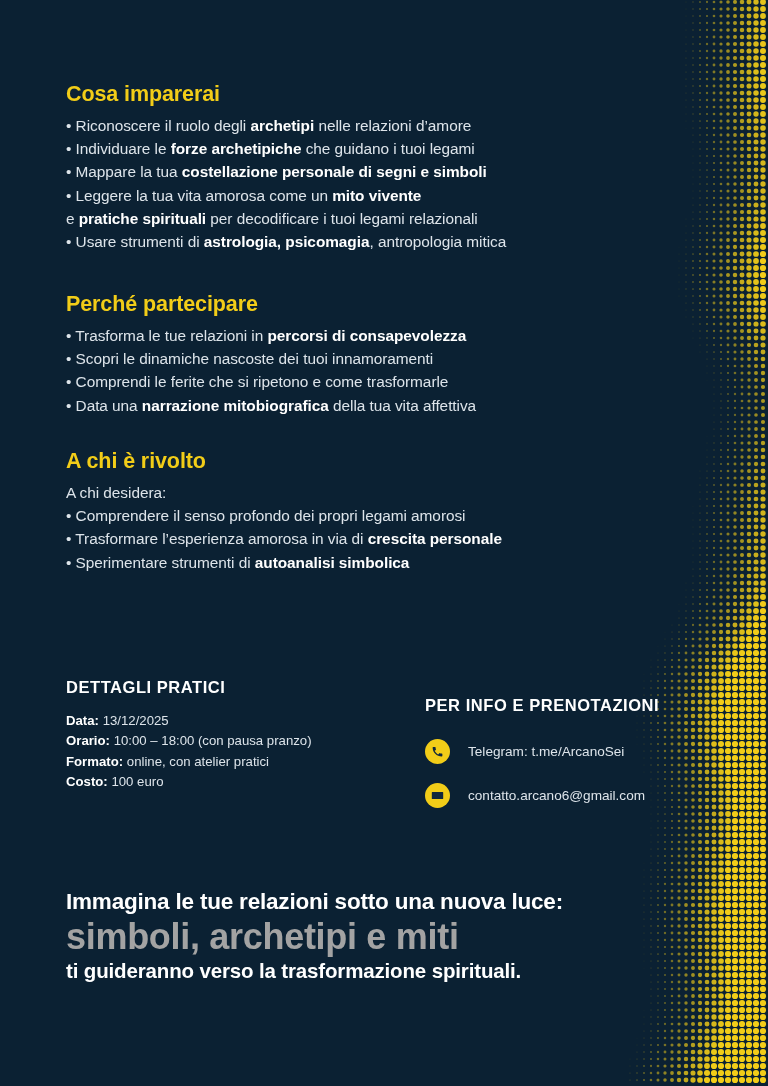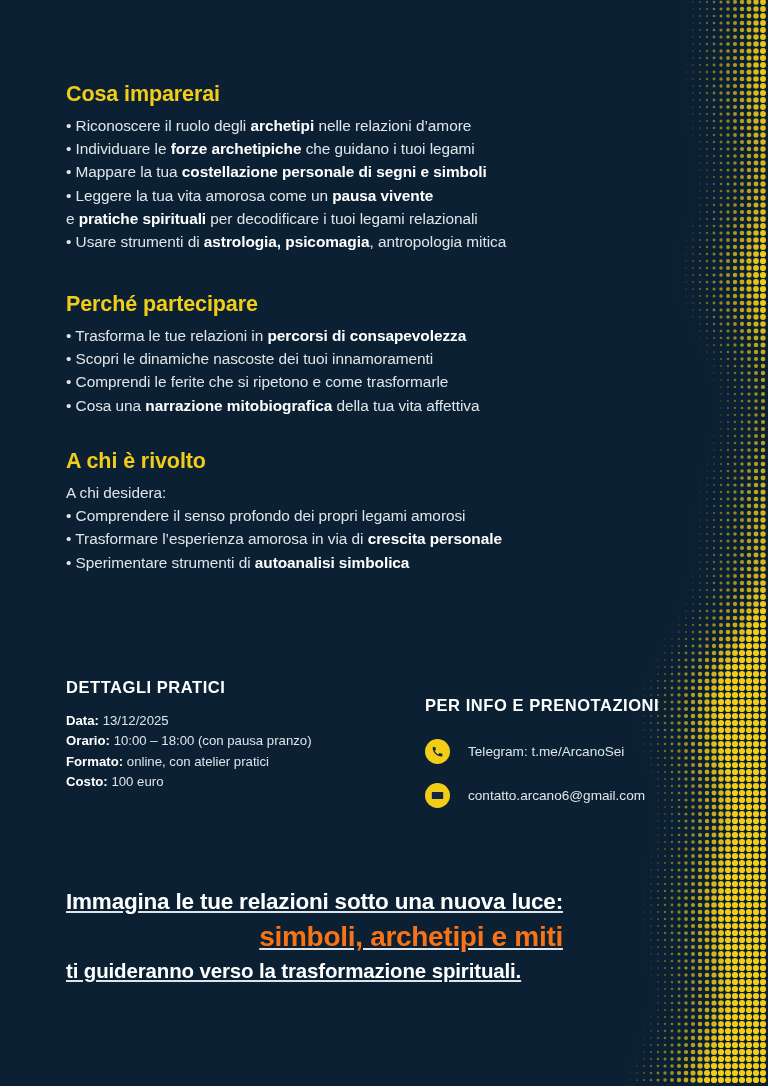--- a/index.html
+++ b/index.html
@@ -94,36 +94,34 @@
   .contact-icon svg { display: block; }
   .contact-text {
     font-size: 13.6px;
     color: #dde4ea;
   }
 
   
   .closing {
     position: absolute;
     left: 66px;
-    text-decoration: underline;
   }
   .closing .l1 {
     font-size: 22.5px;
     font-weight: bold;
     color: #ffffff;
     line-height: 31px;
     letter-spacing: -0.2px;
   }
   .closing .l2 {
-    font-size: 28px;
+    font-size: 36px;
     font-weight: bold;
-    color: #f97316;
+    color: #a3a3a3;
     line-height: 39px;
     letter-spacing: -0.3px;
-    text-align: right;
   }
   .closing .l3 {
     font-size: 20.5px;
     font-weight: bold;
     color: #ffffff;
     line-height: 30px;
     letter-spacing: -0.15px;
   }
 </style>
 </head>
@@ -2291,33 +2289,33 @@
       <circle cx="128.0" cy="1080.0" r="3.10" fill="#f2cd18" fill-opacity="1.00"></circle>
       <circle cx="135.0" cy="1080.0" r="3.10" fill="#f2cd18" fill-opacity="1.00"></circle>
     </svg>
 
   <div class="block" style="top:82px;">
     <h2 class="section-title">Cosa imparerai</h2>
     <div class="lines">
         <div class="ln"><span>• Riconoscere il ruolo degli </span><b>archetipi</b><span> nelle relazioni d’amore</span></div>
         <div class="ln"><span>• Individuare le </span><b>forze archetipiche</b><span> che guidano i tuoi legami</span></div>
         <div class="ln"><span>• Mappare la tua </span><b>costellazione personale di segni e simboli</b></div>
-        <div class="ln"><span>• Leggere la tua vita amorosa come un </span><b>pausa vivente</b></div>
+        <div class="ln"><span>• Leggere la tua vita amorosa come un </span><b>mito vivente</b></div>
         <div class="ln"><span>e </span><b>pratiche spirituali</b><span> per decodificare i tuoi legami relazionali</span></div>
         <div class="ln"><span>• Usare strumenti di </span><b>astrologia, psicomagia</b><span>, antropologia mitica</span></div>
       </div>
   </div>
 
   <div class="block" style="top:292px;">
     <h2 class="section-title">Perché partecipare</h2>
     <div class="lines">
         <div class="ln"><span>• Trasforma le tue relazioni in </span><b>percorsi di consapevolezza</b></div>
         <div class="ln"><span>• Scopri le dinamiche nascoste dei tuoi innamoramenti</span></div>
         <div class="ln"><span>• Comprendi le ferite che si ripetono e come trasformarle</span></div>
-        <div class="ln"><span>• Cosa una </span><b>narrazione mitobiografica</b><span> della tua vita affettiva</span></div>
+        <div class="ln"><span>• Data una </span><b>narrazione mitobiografica</b><span> della tua vita affettiva</span></div>
       </div>
   </div>
 
   <div class="block" style="top:449px;">
     <h2 class="section-title">A chi è rivolto</h2>
     <div class="lines">
         <div class="ln"><span>A chi desidera:</span></div>
         <div class="ln"><span>• Comprendere il senso profondo dei propri legami amorosi</span></div>
         <div class="ln"><span>• Trasformare l’esperienza amorosa in via di </span><b>crescita personale</b></div>
         <div class="ln"><span>• Sperimentare strumenti di </span><b>autoanalisi simbolica</b></div>

